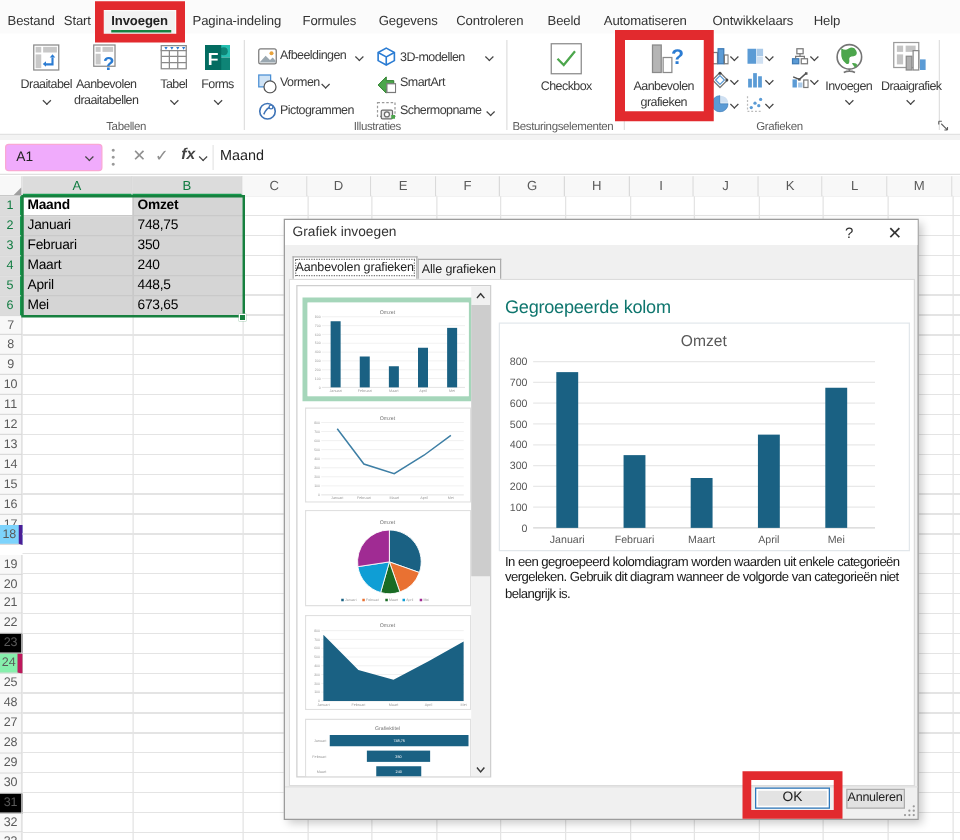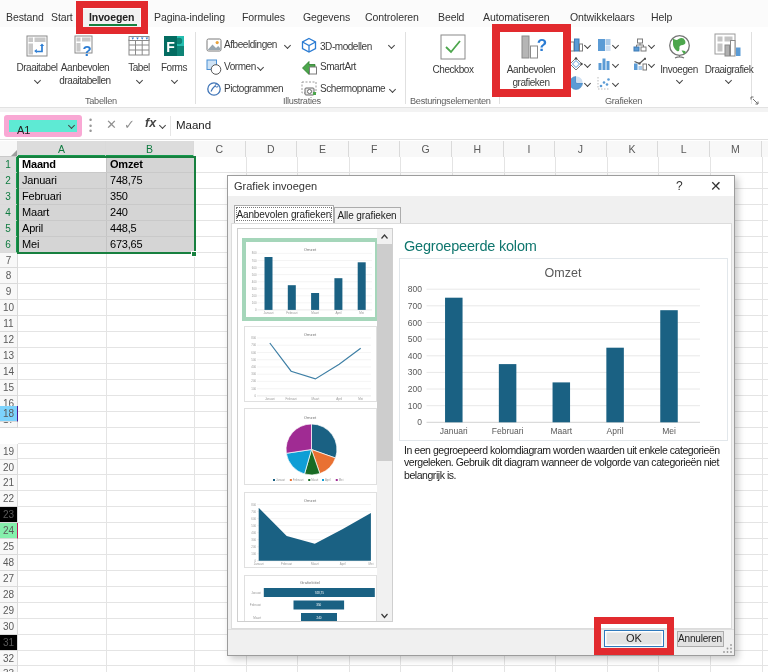--- a/index.html
+++ b/index.html
@@ -199,21 +199,21 @@
         <path d="M1 1 h2.5 M1 1 v2.5 M8 8 h-2.5 M8 8 v-2.5 M3 3 L7.5 7.5" stroke="#5f5f5f" stroke-width="0.9" fill="none"></path>
       </svg>
 </div>
 
 <div class="glab" style="left:85px;top:95.5px">Tabellen</div>
 <div class="glab" style="left:283px;top:95.5px">Illustraties</div>
 <div class="glab" style="left:410px;top:95.5px">Besturingselementen</div>
 <div class="glab" style="left:605px;top:95.5px">Grafieken</div>
 
 <div class="abs" style="left:0;top:112px;width:768px;height:28px;background:#fff;border-bottom:1px solid #e0e0e0"></div>
-<div class="abs" style="left:4px;top:115px;width:78px;height:22px;background:#5eead4;border:5px solid #f9a8d4;border-radius:3px;font-size:11px;line-height:20px;color:#222;padding-left:8px">A1</div>
+<div class="abs" style="left:4px;top:115px;width:78px;height:22px;background:#f0abfc;border:1px solid #f9a8d4;border-radius:3px;font-size:11px;line-height:20px;color:#222;padding-left:8px">A1</div>
 <div class="chev" style="left:69px;top:123px"></div>
 <div class="abs" style="left:89px;top:118px;width:3px;font-size:9px;color:#999;line-height:5.5px">•<br>•<br>•</div>
 <div class="abs" style="left:106px;top:117px;font-size:13px;color:#909090">✕</div>
 <div class="abs" style="left:124px;top:117px;font-size:13px;color:#909090">✓</div>
 <div class="abs" style="left:145px;top:116px;font-size:12.5px;font-style:italic;font-weight:bold;color:#444">fx</div>
 <div class="chev" style="left:160px;top:123px"></div>
 <div class="vline" style="left:170px;top:116px;height:20px;background:#e6e6e6"></div>
 <div class="abs" style="left:176px;top:119px;font-size:11.5px;color:#222">Maand</div>
 
 <div id="sheet">
@@ -244,27 +244,27 @@
 <div class="rowh" style="top:268.4px;height:15.92px;background:#f8f8f8;color:#5a5a5a;border-right:1px solid #dadada;line-height:15.9px">8</div>
 <div class="rowh" style="top:284.4px;height:15.92px;background:#f8f8f8;color:#5a5a5a;border-right:1px solid #dadada;line-height:15.9px">9</div>
 <div class="rowh" style="top:300.3px;height:15.92px;background:#f8f8f8;color:#5a5a5a;border-right:1px solid #dadada;line-height:15.9px">10</div>
 <div class="rowh" style="top:316.2px;height:15.92px;background:#f8f8f8;color:#5a5a5a;border-right:1px solid #dadada;line-height:15.9px">11</div>
 <div class="rowh" style="top:332.1px;height:15.92px;background:#f8f8f8;color:#5a5a5a;border-right:1px solid #dadada;line-height:15.9px">12</div>
 <div class="rowh" style="top:348.0px;height:15.92px;background:#f8f8f8;color:#5a5a5a;border-right:1px solid #dadada;line-height:15.9px">13</div>
 <div class="rowh" style="top:364.0px;height:15.92px;background:#f8f8f8;color:#5a5a5a;border-right:1px solid #dadada;line-height:15.9px">14</div>
 <div class="rowh" style="top:379.9px;height:15.92px;background:#f8f8f8;color:#5a5a5a;border-right:1px solid #dadada;line-height:15.9px">15</div>
 <div class="rowh" style="top:395.8px;height:15.92px;background:#f8f8f8;color:#5a5a5a;border-right:1px solid #dadada;line-height:15.9px">16</div>
 <div class="rowh" style="top:411.7px;height:15.92px;background:#f8f8f8;color:#5a5a5a;border-right:1px solid #dadada;line-height:15.9px">17</div>
-<div class="rowh" style="top:406px;height:15.92px;background:#7dd3fc;color:#5a5a5a;border-right:1px solid #4c1d95;line-height:15.9px">18</div>
+<div class="rowh" style="top:420px;height:15.92px;background:#7dd3fc;color:#5a5a5a;border-right:3px solid #4c1d95;line-height:15.9px">18</div>
 <div class="rowh" style="top:443.6px;height:15.92px;background:#f8f8f8;color:#5a5a5a;border-right:1px solid #dadada;line-height:15.9px">19</div>
 <div class="rowh" style="top:459.5px;height:15.92px;background:#f8f8f8;color:#5a5a5a;border-right:1px solid #dadada;line-height:15.9px">20</div>
 <div class="rowh" style="top:475.4px;height:15.92px;background:#f8f8f8;color:#5a5a5a;border-right:1px solid #dadada;line-height:15.9px">21</div>
 <div class="rowh" style="top:491.3px;height:15.92px;background:#f8f8f8;color:#5a5a5a;border-right:1px solid #dadada;line-height:15.9px">22</div>
 <div class="rowh" style="top:507.2px;height:15.92px;background:#000000;color:#5a5a5a;border-right:1px solid #dadada;line-height:15.9px">23</div>
-<div class="rowh" style="top:523.2px;height:15.92px;background:#86efac;color:#5a5a5a;border-right:1px solid #be185d;line-height:15.9px">24</div>
+<div class="rowh" style="top:523.2px;height:15.92px;background:#86efac;color:#5a5a5a;border-right:4px solid #be185d;line-height:15.9px">24</div>
 <div class="rowh" style="top:539.1px;height:15.92px;background:#f8f8f8;color:#5a5a5a;border-right:1px solid #dadada;line-height:15.9px">25</div>
 <div class="rowh" style="top:555.0px;height:15.92px;background:#f8f8f8;color:#5a5a5a;border-right:1px solid #dadada;line-height:15.9px">48</div>
 <div class="rowh" style="top:570.9px;height:15.92px;background:#f8f8f8;color:#5a5a5a;border-right:1px solid #dadada;line-height:15.9px">27</div>
 <div class="rowh" style="top:586.8px;height:15.92px;background:#f8f8f8;color:#5a5a5a;border-right:1px solid #dadada;line-height:15.9px">28</div>
 <div class="rowh" style="top:602.8px;height:15.92px;background:#f8f8f8;color:#5a5a5a;border-right:1px solid #dadada;line-height:15.9px">29</div>
 <div class="rowh" style="top:618.7px;height:15.92px;background:#f8f8f8;color:#5a5a5a;border-right:1px solid #dadada;line-height:15.9px">30</div>
 <div class="rowh" style="top:634.6px;height:15.92px;background:#000000;color:#5a5a5a;border-right:1px solid #dadada;line-height:15.9px">31</div>
 <div class="rowh" style="top:650.5px;height:15.92px;background:#f8f8f8;color:#5a5a5a;border-right:1px solid #dadada;line-height:15.9px">32</div>
 <div class="rowh" style="top:666.4px;height:15.92px;background:#f8f8f8;color:#5a5a5a;border-right:1px solid #dadada;line-height:15.9px">33</div>
 <div class="abs" style="left:18px;top:157.0px;width:750px;height:515px;background:repeating-linear-gradient(to bottom,transparent 0,transparent 14.92px,#e4e4e4 14.92px,#e4e4e4 15.92px)"></div>

